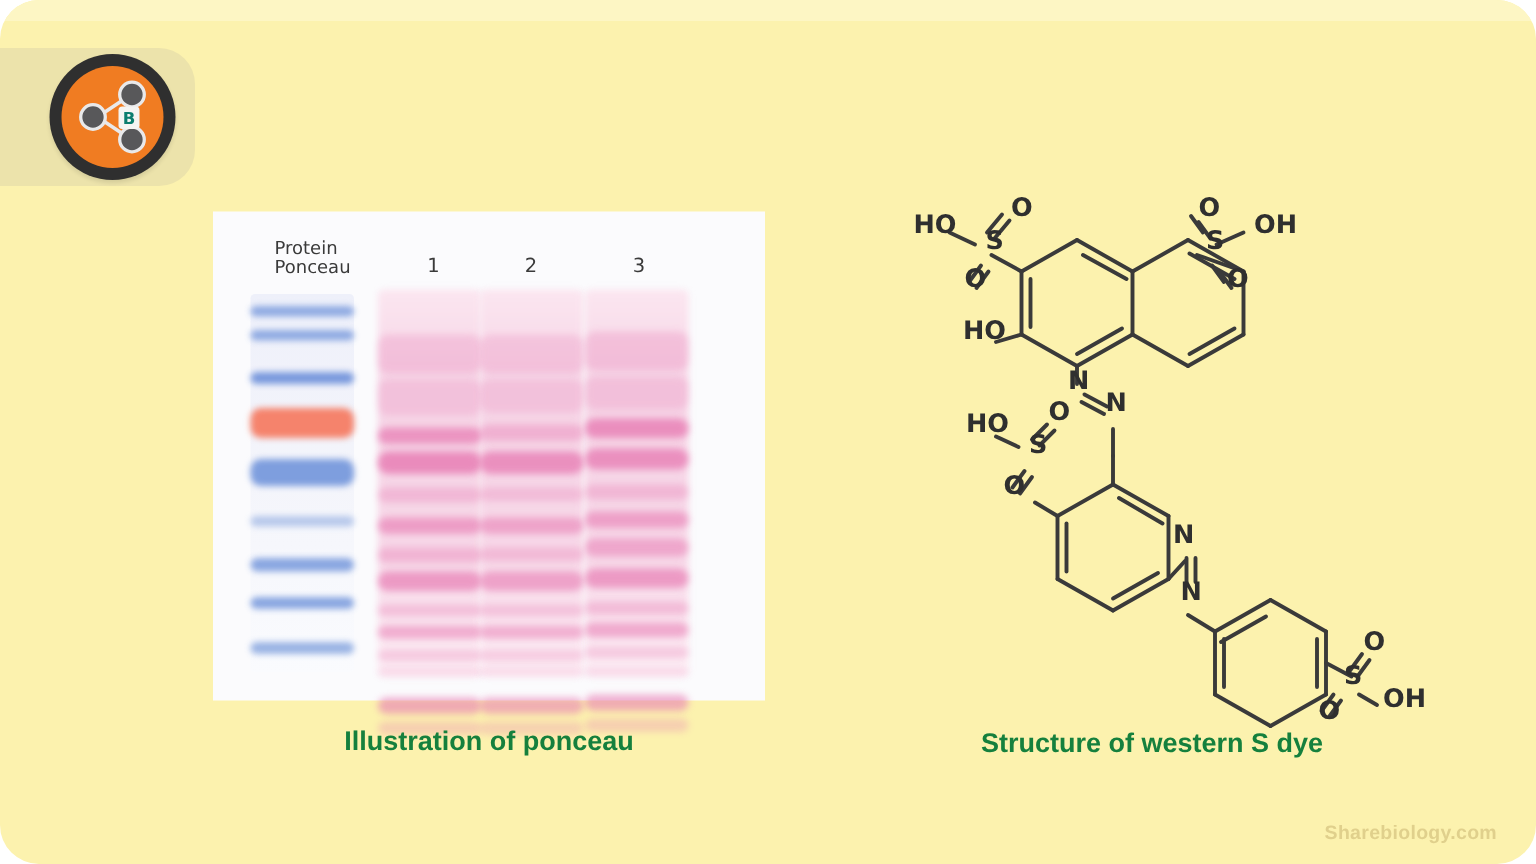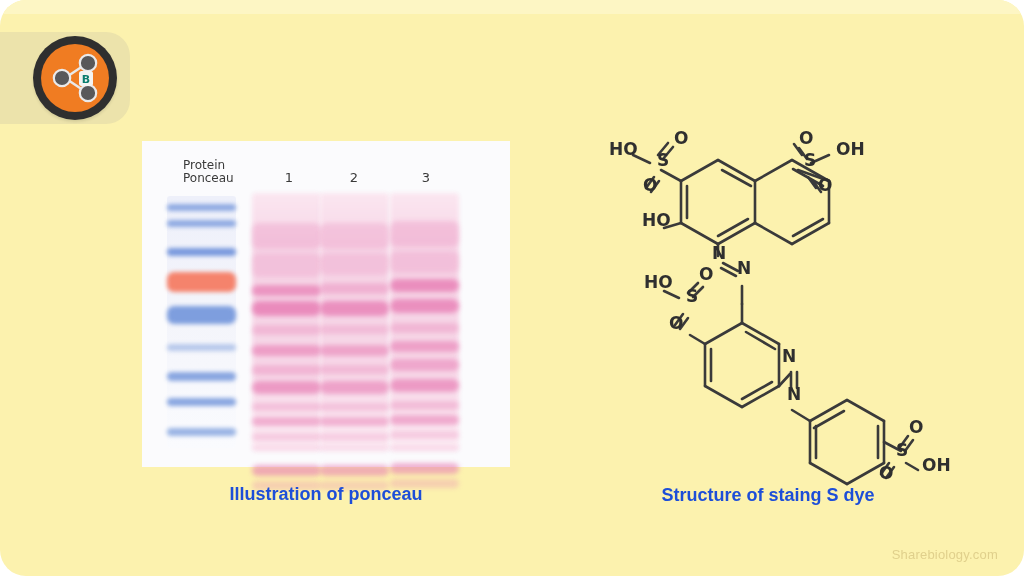--- a/index.html
+++ b/index.html
@@ -74,28 +74,28 @@
   }
   #lane1-bg{left:110px;top:52px;height:258px;}
   #lane2-bg{left:178px;top:52px;height:258px;}
   #lane3-bg{left:248px;top:52px;height:258px;}
 
   .band{position:absolute;border-radius:7px;}
   .lbandwrap,.pbandwrap{position:absolute;}
 
   #watermark{
     position:absolute;right:26px;bottom:14px;
-    font-size:13px;font-weight:normal;color:#e0d08c;
+    font-size:13px;font-weight:bold;color:#e0d08c;
     letter-spacing:.2px;
     margin-left:28px;
   }
 
   .caption{
     position:absolute;text-align:center;
-    font-size:18px;font-weight:bold;color:#1d4ed8;line-height:23px;
+    font-size:18px;font-weight:bold;color:#15803d;line-height:23px;
   }
   #cap-left{left:142px;top:483px;width:368px;}
   #cap-right{left:578px;top:484px;width:380px;}
 
   #structure{position:absolute;left:586px;top:126px;width:380px;height:360px;text-align:right;}
   #structure svg{display:block;}
 </style>
 </head>
 <body>
 
@@ -309,16 +309,16 @@
           <text x="196" y="236">N</text>
           <text x="201" y="274">N</text>
           <text x="310" y="330">S</text>
           <text x="323" y="307">O</text>
           <text x="293" y="353">O</text>
           <text x="336" y="345">OH</text>
         </g>
     </svg>
   </div>
 
-  <div class="caption" id="cap-right">Structure of staing S dye</div>
+  <div class="caption" id="cap-right">Structure of western S dye</div>
 
   <div id="watermark">Sharebiology.com</div>
 </div>
 
 </body></html>

